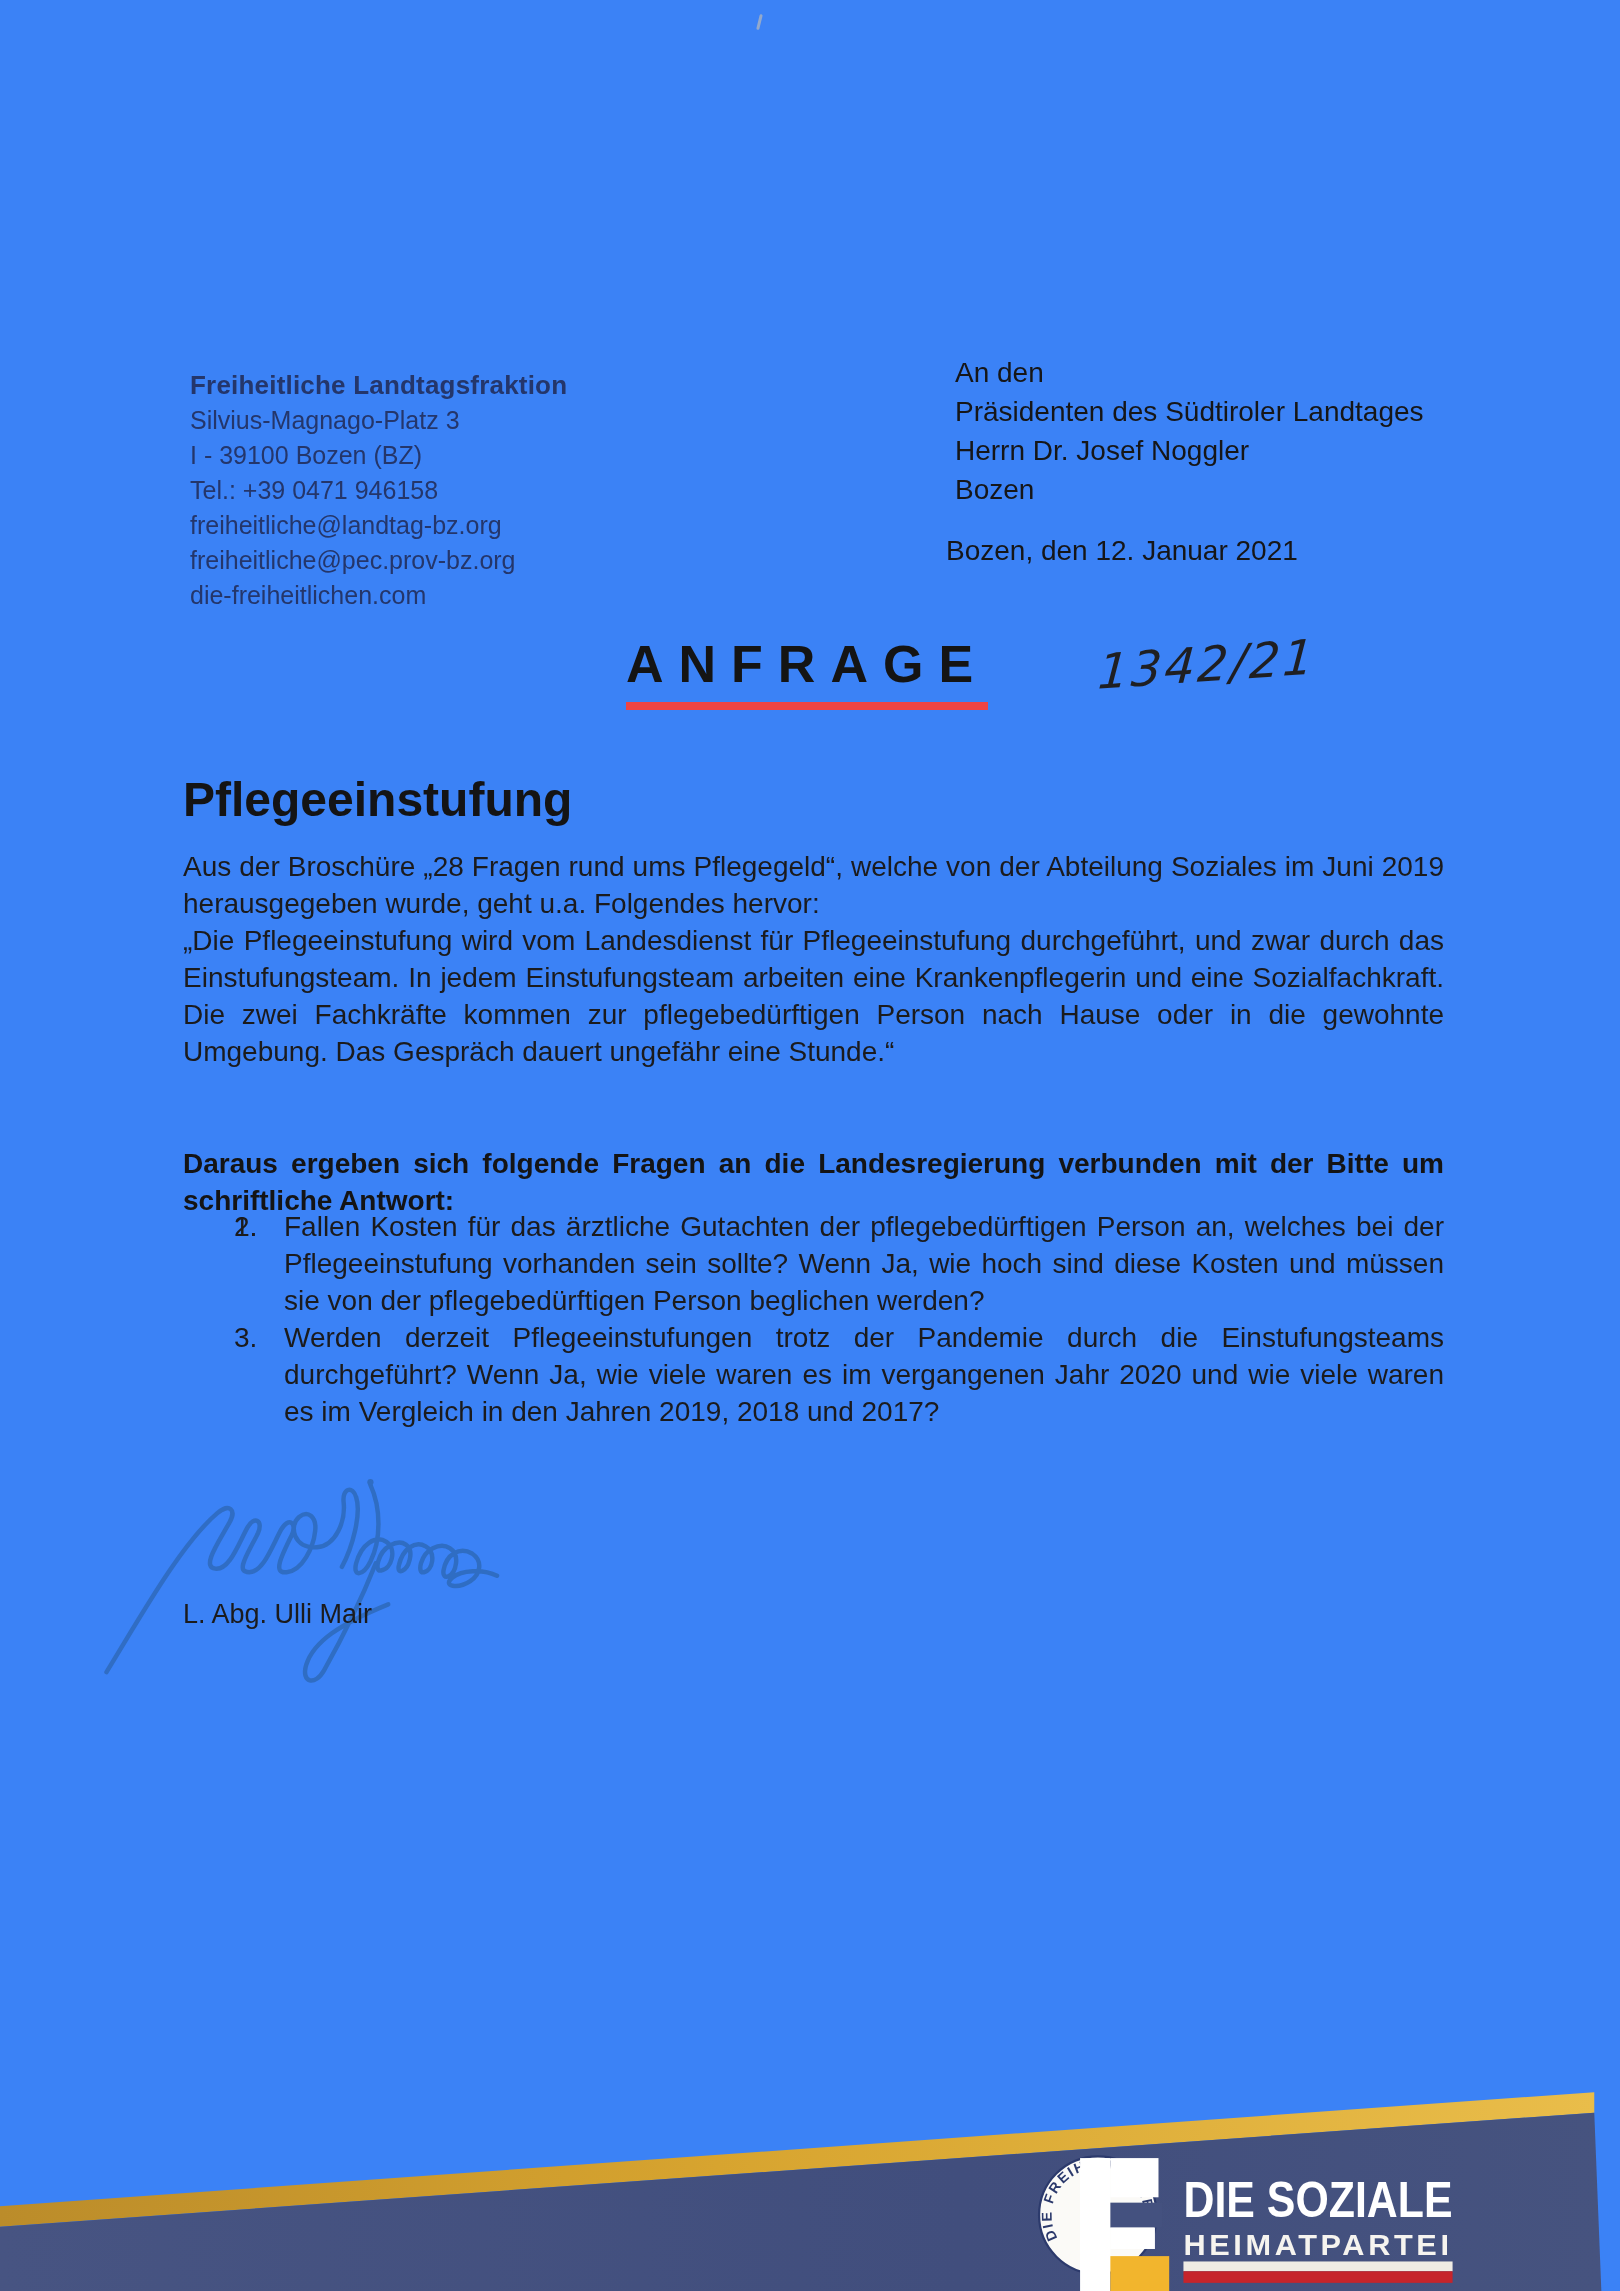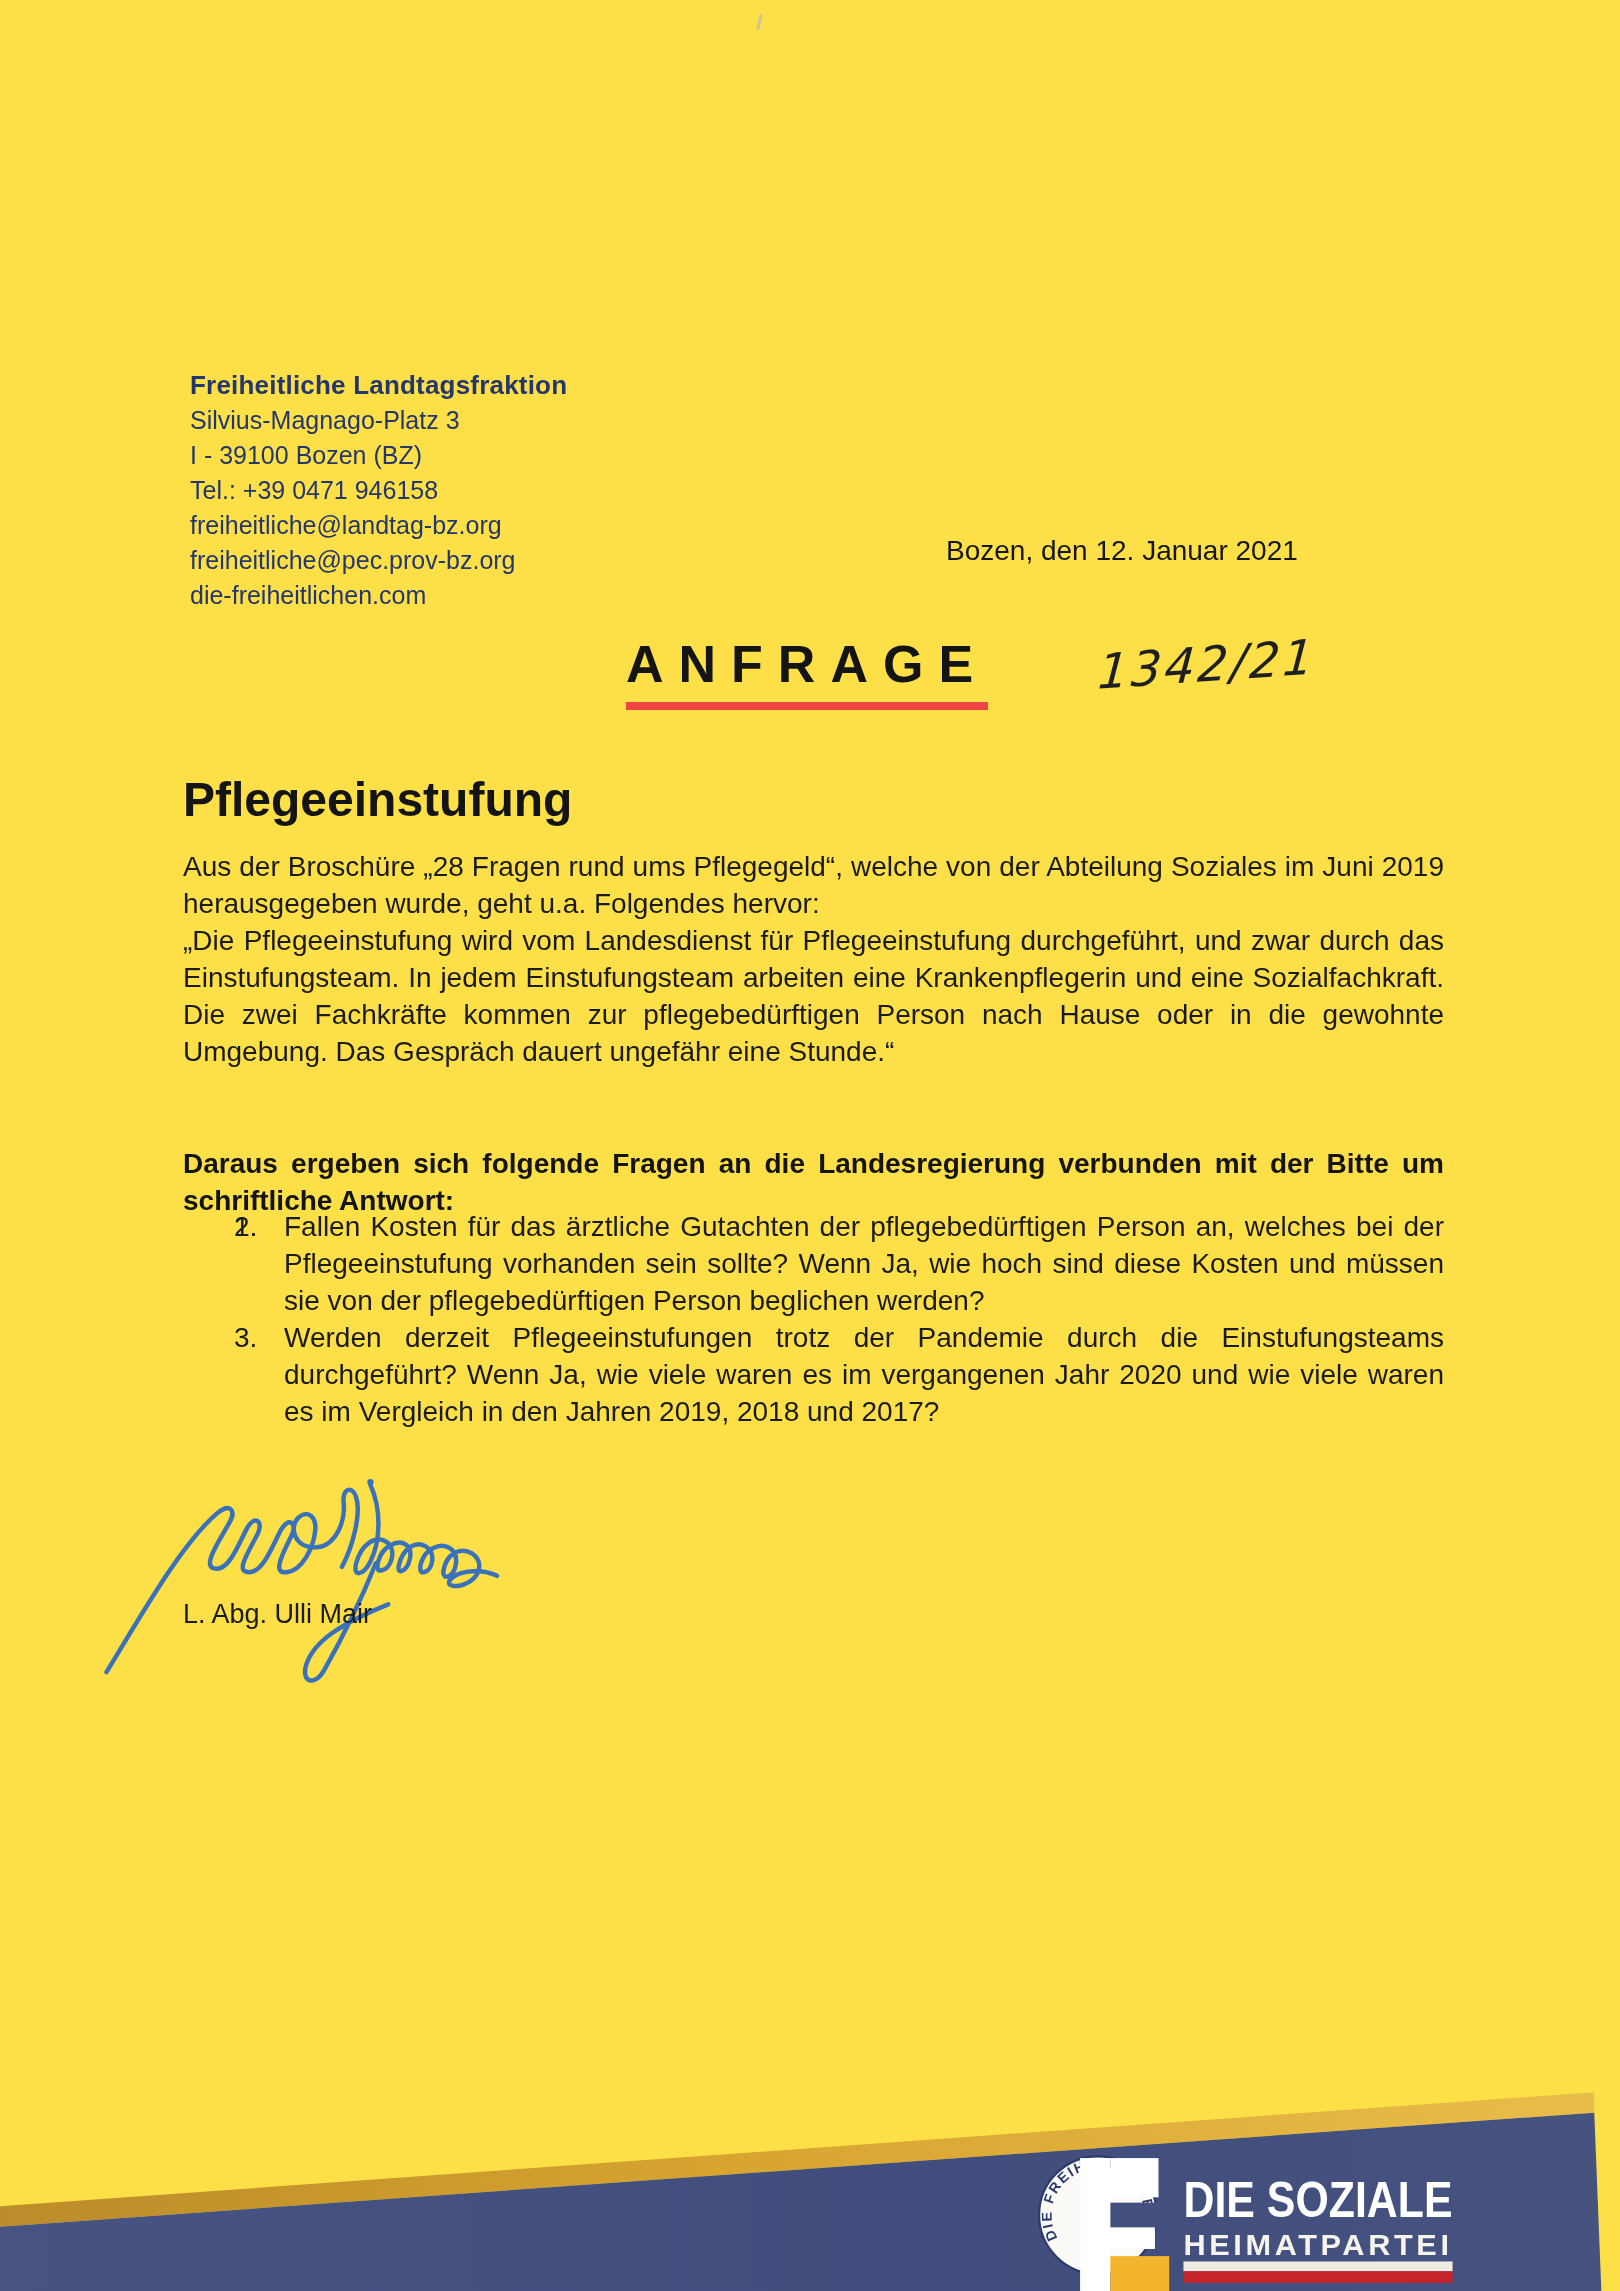--- a/index.html
+++ b/index.html
@@ -1,17 +1,17 @@
 <!DOCTYPE html>
 <html style="font-size:14.3px"><head>
 <meta charset="utf-8">
 <style>
   html,body{margin:0;padding:0;background:#e8e8e8;}
   .page{
-    position:relative;width:1621px;height:2292px;background:#fde047;
+    position:relative;width:1621px;height:2292px;background:#3b82f6;
     font-family:"Liberation Sans",sans-serif;color:#1d1d1f;overflow:hidden;
     margin:0 auto;
   }
   
   .scan-mark{position:absolute;left:758px;top:14.3px;width:2.7px;height:16px;
     background:#b9b9b9;transform:rotate(14deg);border-radius:1.8px;opacity:.7;}
 
   
   .sender{position:absolute;left:190px;top:368px;color:#24366b;
     font-size:25px;line-height:35px;}
@@ -61,20 +61,26 @@
   <div class="sender">
     <div class="sender-name">Freiheitliche Landtagsfraktion</div>
     <div>Silvius-Magnago-Platz 3</div>
     <div>I - 39100 Bozen (BZ)</div>
     <div>Tel.: +39 0471 946158</div>
     <div>freiheitliche@landtag-bz.org</div>
     <div>freiheitliche@pec.prov-bz.org</div>
     <div>die-freiheitlichen.com</div>
   </div>
 
+  <div class="recipient">
+    <div>An den</div>
+    <div>Präsidenten des Südtiroler Landtages</div>
+    <div>Herrn Dr. Josef Noggler</div>
+    <div>Bozen</div>
+  </div>
   <div class="dateline">Bozen, den 12. Januar 2021</div>
 
   <div class="title">ANFRAGE</div>
   <div class="hand-number">1342/21</div>
 
   <div class="subject">Pflegeeinstufung</div>
 
   <div class="bodyblock">
     <div>Aus der Broschüre „28 Fragen rund ums Pflegegeld“, welche von der Abteilung Soziales im Juni 2019 herausgegeben wurde, geht u.a. Folgendes hervor:</div>
     <div>„Die Pflegeeinstufung wird vom Landesdienst für Pflegeeinstufung durchgeführt, und zwar durch das Einstufungsteam. In jedem Einstufungsteam arbeiten eine Krankenpflegerin und eine Sozialfachkraft. Die zwei Fachkräfte kommen zur pflegebedürftigen Person nach Hause oder in die gewohnte Umgebung. Das Gespräch dauert ungefähr eine Stunde.“</div>

